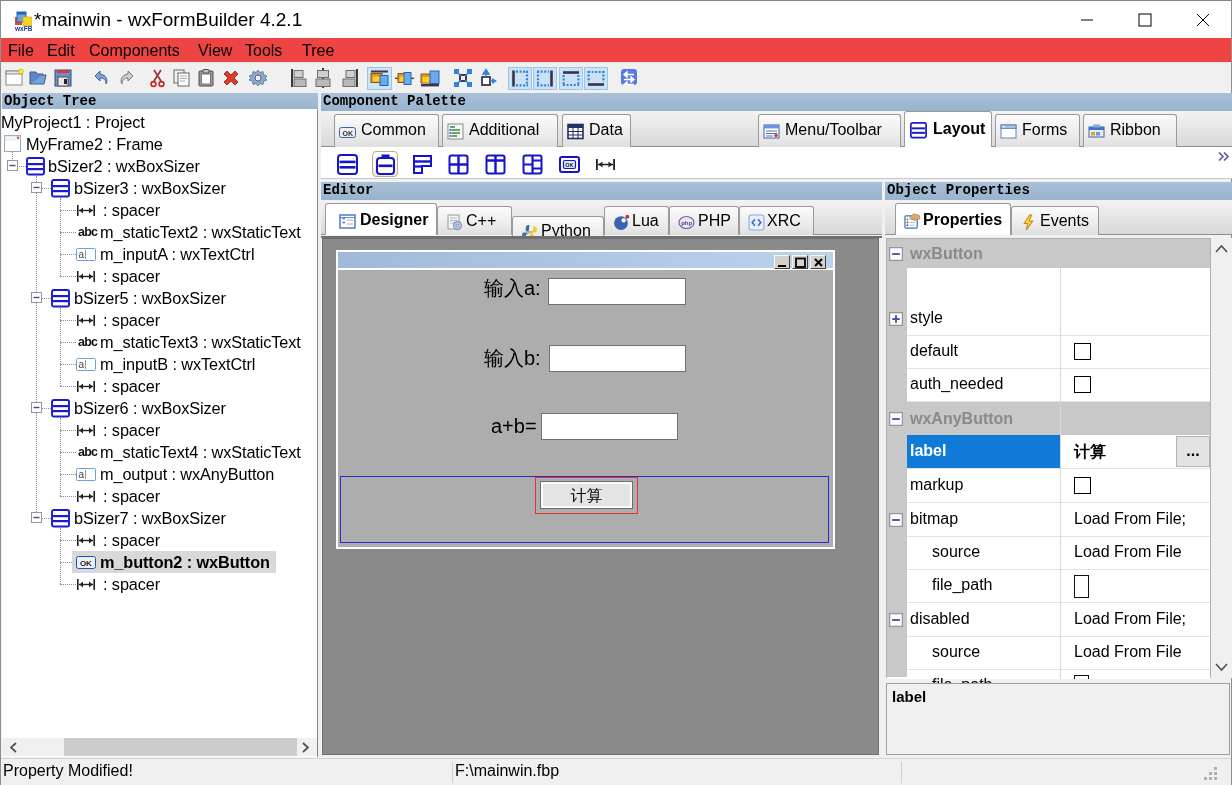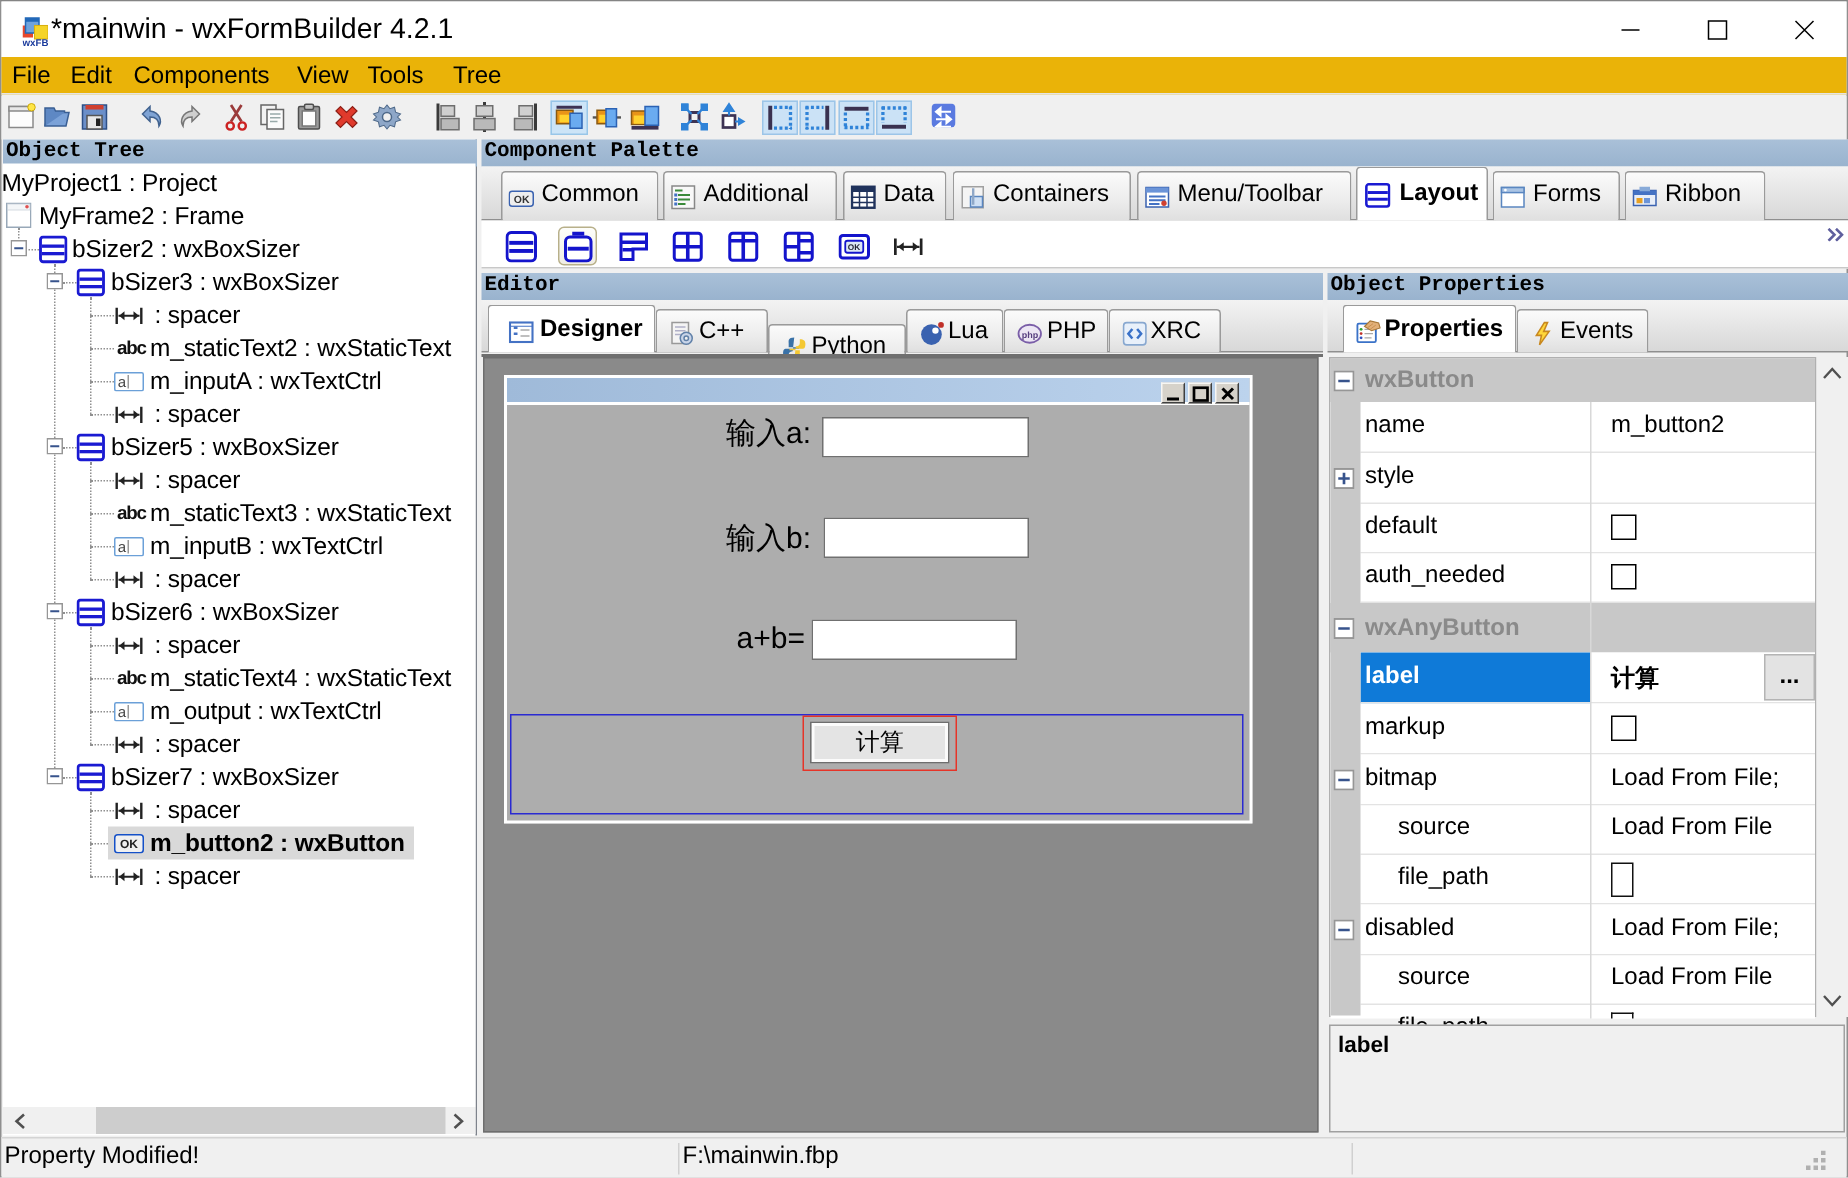--- a/index.html
+++ b/index.html
@@ -3,21 +3,21 @@
 <style>
 * { margin:0; padding:0; box-sizing:border-box; }
 body { font-family:"Liberation Sans", sans-serif; width:1232px; height:785px; overflow:hidden; background:#fff; }
 #win { position:relative; width:1232px; height:785px; border:1px solid #8f8f8f; border-top:1px solid #848484; background:#f0f0f0;padding-left:19px; }
 
 #titlebar { position:absolute; left:0; top:0; width:1230px; height:37px; background:#fff; }
 #appicon { position:absolute; left:14px; top:10px; width:17px; height:20px; }
 #titletext { position:absolute; left:33px; top:8px; font-size:19px; color:#000; }
 .winbtn { position:absolute; top:0; width:58px; height:37px; }
 
-#menubar { position:absolute; left:0; top:37px; width:1230px; height:25px; background:#eab308; border-bottom:1px solid #e5e5e5; }
+#menubar { position:absolute; left:0; top:37px; width:1230px; height:25px; background:#ef4444; border-bottom:1px solid #e5e5e5; }
 .mi { position:absolute; top:4px; font-size:16px; color:#000; }
 
 #toolbar { position:absolute; left:0; top:63px; width:1230px; height:29px; background:#f0f0f0; }
 .ti { position:absolute; top:4px; width:20px; height:20px; }
 .tbtn-hl { position:absolute; background:#cce4f7; border:1px solid #98c6e8; }
 .bdrbtn { position:absolute; top:3px; width:24px; height:23px; background:#cbe2f6; border:1px solid #9cc5e8; }
 .bdrbtn svg { position:absolute; left:2px; top:2px; }
 
 .caption { position:absolute; font-family:"Liberation Mono", monospace; font-weight:bold; font-size:14px; color:#000; background:linear-gradient(180deg,#a9c0d8,#99b3ce); height:18px; line-height:17px; padding-left:2px; letter-spacing:0px; }
 
@@ -397,21 +397,21 @@
         <span style="position:absolute;left:101px">: spacer</span>
         </div>
       <div class="trow" style="top:332px;left:0">
         <span class="abcic" style="left:76px">abc</span>
         <span style="position:absolute;left:98px">m_staticText4 : wxStaticText</span>
         </div>
       <div class="trow" style="top:354px;left:0">
         <svg class="tic" style="left:74px;top:5px" width="20" height="13">
             <use href="#i-text"></use>
           </svg>
-        <span style="position:absolute;left:98px">m_output : wxTextCtrl</span>
+        <span style="position:absolute;left:98px">m_output : wxAnyButton</span>
         </div>
       <div class="trow" style="top:376px;left:0">
         <svg class="tic" style="left:74px;top:6px" width="20" height="11">
             <use href="#i-spacer"></use>
           </svg>
         <span style="position:absolute;left:101px">: spacer</span>
         </div>
       <div class="trow" style="top:398px;left:0">
         <svg class="tic" style="left:29px;top:5px" width="11" height="11">
             <use href="#i-exp"></use>
@@ -472,28 +472,20 @@
           </svg>
         <span style="position:absolute;left:26px;top:6px">Additional</span>
         </div>
       <div class="tab" style="left:241px;top:3px;width:69px;height:33px;">
         <svg class="tabicon" style="top:8px;left:4px" width="17" height="17" viewBox="0 0 17 17">
             <rect x="1" y="1.5" width="15" height="14" fill="#fff" stroke="#20335c" stroke-width="1.6"></rect>
             <rect x="1" y="1.5" width="15" height="3.5" fill="#20335c"></rect>
             <path d="M1 8.5 H16 M1 12 H16 M6 5 V15.5 M11 5 V15.5" stroke="#20335c" stroke-width="1"></path>
           </svg>
         <span style="position:absolute;left:26px;top:6px">Data</span>
-        </div>
-      <div class="tab" style="left:314px;top:3px;width:119px;height:33px;">
-        <svg class="tabicon" style="top:8px;left:4px" width="17" height="17" viewBox="0 0 17 17">
-            <rect x="1.5" y="1.5" width="14" height="14" fill="#f4f4f4" stroke="#a0a0a0"></rect>
-            <rect x="7" y="8" width="8" height="7" fill="#cfe0f4" stroke="#5a86c0"></rect>
-            <rect x="8" y="2.5" width="1.6" height="11" fill="#8fa8c8"></rect>
-          </svg>
-        <span style="position:absolute;left:26px;top:6px">Containers</span>
         </div>
       <div class="tab" style="left:437px;top:3px;width:143px;height:33px;">
         <svg class="tabicon" style="top:8px;left:4px" width="17" height="17" viewBox="0 0 17 17">
             <rect x="1" y="2" width="15" height="13" fill="#fff" stroke="#3a62b0"></rect>
             <rect x="1" y="2" width="15" height="3.4" fill="#6b94d8"></rect>
             <path d="M3 8 H14 M3 10.5 H14 M3 13 H10" stroke="#4472c4" stroke-width="1.2"></path>
             <circle cx="13" cy="12.5" r="1.8" fill="#d04030"></circle>
           </svg>
         <span style="position:absolute;left:26px;top:6px">Menu/Toolbar</span>
         </div>
@@ -664,25 +656,20 @@
         </div>
       <div class="tab" style="left:126px;top:6px;width:88px;height:29px;">
         <svg class="tabicon" style="top:7px" width="16" height="16" viewBox="0 0 16 16">
             <path d="M9 1 L4 9 L7.2 9 L6 15 L12 6.5 L8.6 6.5 L11 1 Z" fill="#ffd73a" stroke="#c88820" stroke-width="1"></path>
           </svg>
         <span style="position:absolute;left:28px;top:5px">Events</span>
         </div>
     </div>
     <div id="grid">
       <div class="cat" style="top:0;height:29px;line-height:29px;"><span style="margin-left:23px">wxButton</span></div>
-      <div class="prow" style="top:29px;height:34px;">
-          <div class="pname" style="top:7px">name</div>
-          <div class="pval" style="top:7px">m_button2</div>
-          <div class="pline"></div>
-        </div>
       <div class="prow" style="top:63px;height:34px;">
           <div class="pname" style="top:7px">style</div>
           <div class="pline"></div>
         </div>
       <div class="prow" style="top:97px;height:33px;">
           <div class="pname" style="top:6px">default</div>
           <div class="cbox" style="top:7px"></div>
           <div class="pline"></div>
         </div>
       <div class="prow" style="top:130px;height:33px;">

